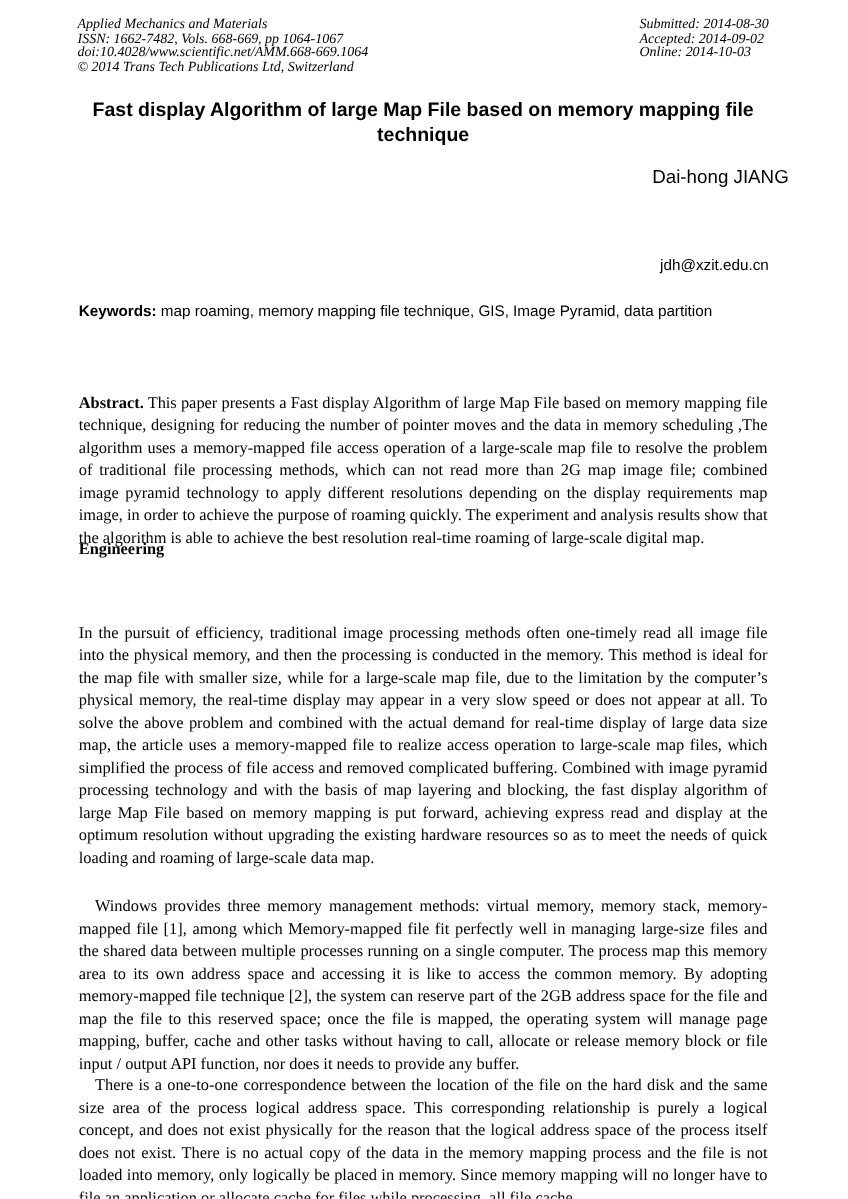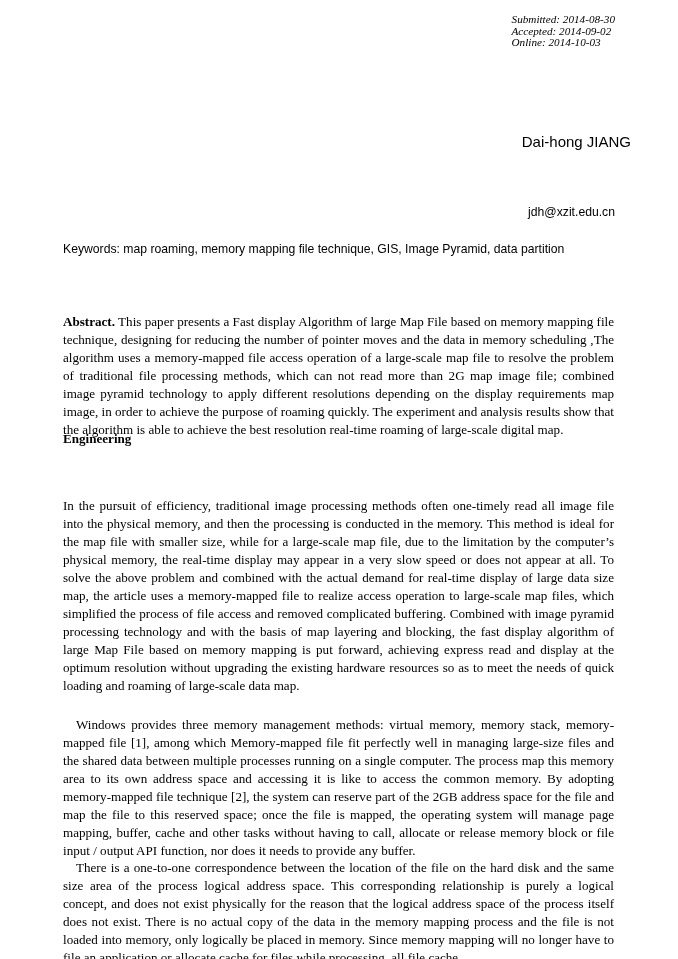--- a/index.html
+++ b/index.html
@@ -5,38 +5,45 @@
   html, body { margin: 0; padding: 0; background: #ffffff; }
   body { width: 678px; height: 959px; position: relative; overflow: hidden; color: #000; }
   .page { position: absolute; left: 0; top: 0; width: 678px; height: 959px; }
   .hdr-left { position: absolute; left: 62px; top: 14px; font-family: "Liberation Serif", serif; font-style: italic; font-size: 11.2px; line-height: 11.6px; }
   .hdr-right { position: absolute; right: 63px; top: 14px; font-family: "Liberation Serif", serif; font-style: italic; font-size: 11.2px; line-height: 11.6px; }
   .title { position: absolute; left: 62px; width: 553px; top: 79px; font-family: "Liberation Sans", sans-serif; font-weight: bold; font-size: 15.6px; line-height: 20px; text-align: center; }
   .author { position: absolute; left: 78px; width: 553px; top: 133px; font-family: "Liberation Sans", sans-serif; font-size: 15px; line-height: 18px; text-align: right; }
   .affil { position: absolute; left: 56px; width: 566px; top: 161px; font-family: "Liberation Sans", sans-serif; font-size: 12.2px; line-height: 18.5px; text-align: center; }
   .email { position: absolute; left: 62px; width: 553px; top: 204px; font-family: "Liberation Sans", sans-serif; font-size: 12.2px; line-height: 16px; text-align: right; }
   .keywords { position: absolute; left: 63px; width: 560px; top: 241px; font-family: "Liberation Sans", sans-serif; font-size: 12.2px; line-height: 16px; white-space: nowrap; }
-  .keywords b { font-weight: normal; }
+  .keywords b { font-weight: bold; }
   .para { position: absolute; left: 63px; width: 551px; font-family: "Liberation Serif", serif; font-size: 13.1px; line-height: 17.95px; text-align: justify; margin-top: 47px; }
   .para b { font-weight: bold; }
   .indent { text-indent: 13px; }
   .h2 { position: absolute; left: 63px; font-family: "Liberation Serif", serif; font-weight: bold; font-size: 13.1px; line-height: 16px; }
 </style>
 </head>
 <body>
 
 <div class="page">
 
+  <div class="hdr-left">
+    <div>Applied Mechanics and Materials</div>
+    <div>ISSN: 1662-7482, Vols. 668-669, pp 1064-1067</div>
+    <div>doi:10.4028/www.scientific.net/AMM.668-669.1064</div>
+    <div>© 2014 Trans Tech Publications Ltd, Switzerland</div>
+  </div>
 
   <div class="hdr-right">
     <div>Submitted: 2014-08-30</div>
     <div>Accepted: 2014-09-02</div>
     <div>Online: 2014-10-03</div>
   </div>
 
+  <div class="title">Fast display Algorithm of large Map File based on memory mapping file technique</div>
   <div class="author">Dai-hong JIANG</div>
   <div class="email">jdh@xzit.edu.cn</div>
 
   <div class="keywords"><b>Keywords:</b><span> map roaming, memory mapping file technique, GIS, Image Pyramid, data partition</span></div>
 
   <div class="para" style="top:266px;"><b>Abstract.</b><span> This paper presents a Fast display Algorithm of large Map File based on memory mapping file technique, designing for reducing the number of pointer moves and the data in memory scheduling ,The algorithm uses a memory-mapped file access operation of a large-scale map file to resolve the problem of traditional file processing methods, which can not read more than 2G map image file; combined image pyramid technology to apply different resolutions depending on the display requirements map image, in order to achieve the purpose of roaming quickly. The experiment and analysis results show that the algorithm is able to achieve the best resolution real-time roaming of large-scale digital map.</span></div>
 
   <div class="h2" style="top:431px;">Engineering</div>
   <div class="para" style="top:450px;">In the pursuit of efficiency, traditional image processing methods often one-timely read all image file into the physical memory, and then the processing is conducted in the memory. This method is ideal for the map file with smaller size, while for a large-scale map file, due to the limitation by the computer’s physical memory, the real-time display may appear in a very slow speed or does not appear at all. To solve the above problem and combined with the actual demand for real-time display of large data size map, the article uses a memory-mapped file to realize access operation to large-scale map files, which simplified the process of file access and removed complicated buffering. Combined with image pyramid processing technology and with the basis of map layering and blocking, the fast display algorithm of large Map File based on memory mapping is put forward, achieving express read and display at the optimum resolution without upgrading the existing hardware resources so as to meet the needs of quick loading and roaming of large-scale data map.</div>
 

